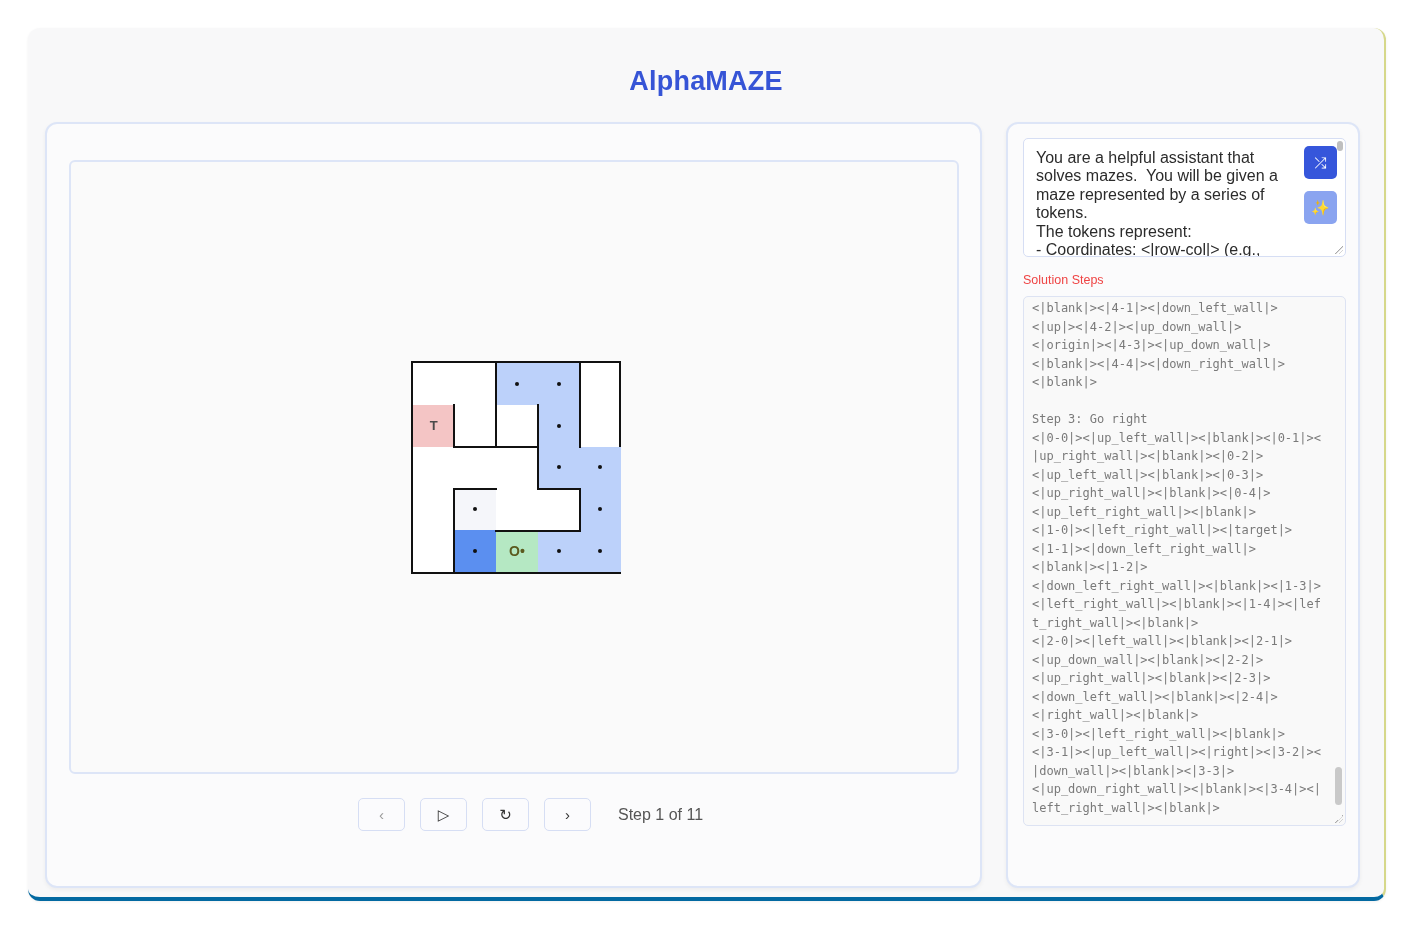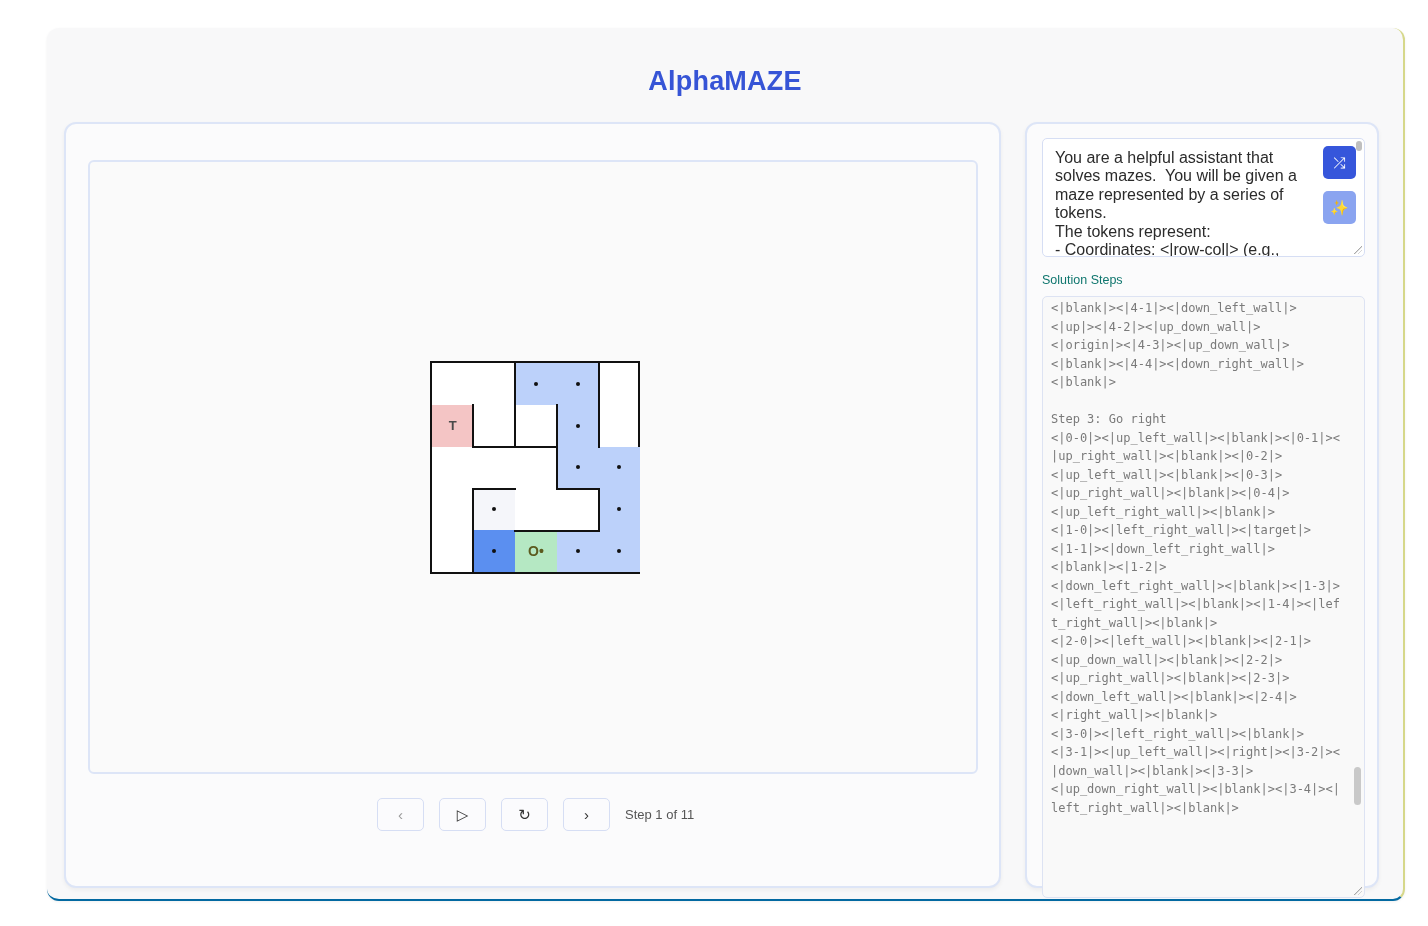--- a/index.html
+++ b/index.html
@@ -1,22 +1,22 @@
 <!DOCTYPE html>
 <html><head>
 <meta charset="utf-8">
 <style>
   * { box-sizing: border-box; margin: 0; padding: 0; }
   html, body { width: 1428px; height: 926px; background: #ffffff; overflow: hidden; }
   body { font-family: "Liberation Sans", sans-serif; color: #333; position: relative; }
 
   .app-frame {
-    position: absolute; left: 47px; top: 28px; width: 1358px; height: 873px;
+    position: absolute; left: 28px; top: 28px; width: 1358px; height: 873px;
     background: #f8f8f9; border-radius: 12px;
-    border-right: 2px solid #d6d88a; border-bottom: 2px solid #0369a1;
+    border-right: 2px solid #d6d88a; border-bottom: 4px solid #0369a1;
     box-shadow: 0 1px 3px rgba(0,0,0,0.06);
   }
   .app-title {
     position: absolute; left: 0; right: 0; top: 38px; text-align: center;
     font-size: 27px; font-weight: bold; color: #3654d6; letter-spacing: 0.2px;
   }
 
   .left-panel {
     position: absolute; left: 17px; top: 94px; width: 937px; height: 766px;
     background: #fbfbfc; border: 2px solid #dde5f7; border-radius: 12px;
@@ -35,21 +35,21 @@
   .target-label { font-size: 13px; font-weight: bold; color: #4a4a4a; }
   .origin-glyph { font-size: 14px; color: #5b5a1e; font-weight: bold; }
   .wall { position: absolute; background: #111; }
 
   .controls { position: absolute; left: 311px; top: 674px; display: flex; align-items: center; gap: 15px; }
   .ctrl-btn {
     width: 47px; height: 33px; border: 1.5px solid #d6def4; border-radius: 5px; background: #fbfbfd;
     display: flex; align-items: center; justify-content: center; color: #333; font-size: 15px; cursor: pointer;
   }
   .ctrl-btn.disabled { color: #9a9a9a; }
-  .step-label { font-size: 13px; color: #555; margin-left: 0px; }
+  .step-label { font-size: 16px; color: #555; margin-left: 12px; }
 
   .right-panel {
     position: absolute; left: 978px; top: 94px; width: 354px; height: 766px;
     background: #fbfbfc; border: 2px solid #dde5f7; border-radius: 12px;
     box-shadow: 0 2px 4px rgba(0,0,0,0.05);
   }
   .prompt-box {
     position: absolute; left: 15px; top: 14px; width: 323px; height: 119px;
     background: #fff; border: 1.5px solid #d6def4; border-radius: 5px; overflow: hidden;
   }
@@ -60,24 +60,24 @@
   .prompt-btn {
     position: absolute; width: 33px; height: 33px; border-radius: 5px;
     display: flex; align-items: center; justify-content: center; color: #fff; font-size: 15px; cursor: pointer;
   }
   .shuffle-btn { left: 280px; top: 7px; background: #3656db; }
   .solve-btn { left: 280px; top: 52px; background: #8aa4f0; }
   .scroll-thumb-top { position: absolute; right: 2px; top: 2px; width: 6px; height: 10px; background: #bfbfbf; border-radius: 3px; }
   .resize-grip { position: absolute; right: 2px; bottom: 2px; width: 8px; height: 8px;
     background: linear-gradient(135deg, transparent 50%, #aaa 50%, transparent 60%, transparent 70%, #aaa 70%, transparent 80%); }
 
-  .section-label { position: absolute; left: 15px; top: 149px; font-size: 12.5px; color: #0f766e; }
+  .section-label { position: absolute; left: 15px; top: 149px; font-size: 12.5px; color: #ef4444; }
 
   .steps-box {
-    position: absolute; left: 15px; top: 172px; width: 323px; height: 602px;
+    position: absolute; left: 15px; top: 172px; width: 323px; height: 530px;
     background: #f9f9f9; border: 1.5px solid #dde3f3; border-radius: 5px; overflow: hidden;
   }
   .steps-text {
     position: absolute; left: 8px; top: 2px; width: 290px;
     font-family: "DejaVu Sans Mono", monospace; font-size: 12px; line-height: 18.5px;
     color: #7a7a7a; white-space: pre-wrap; word-break: break-all;
   }
   .steps-scrollbar { position: absolute; right: 3px; top: 470px; width: 7px; height: 38px; background: #c9c9c9; border-radius: 4px; }
 </style>
 </head>

